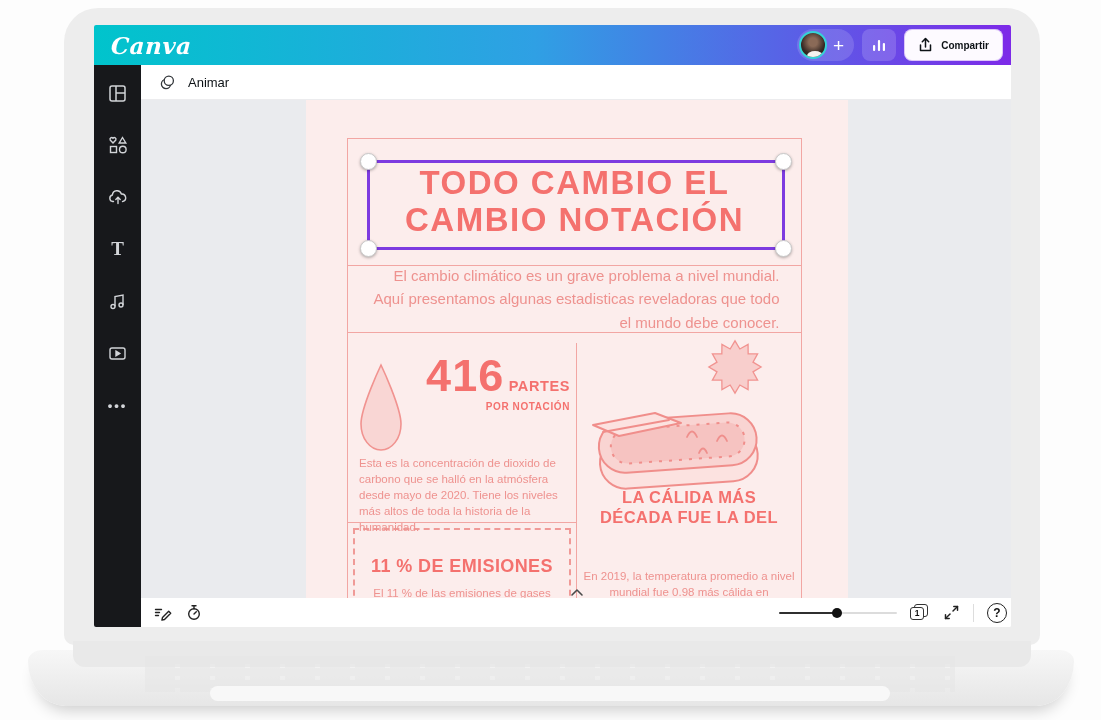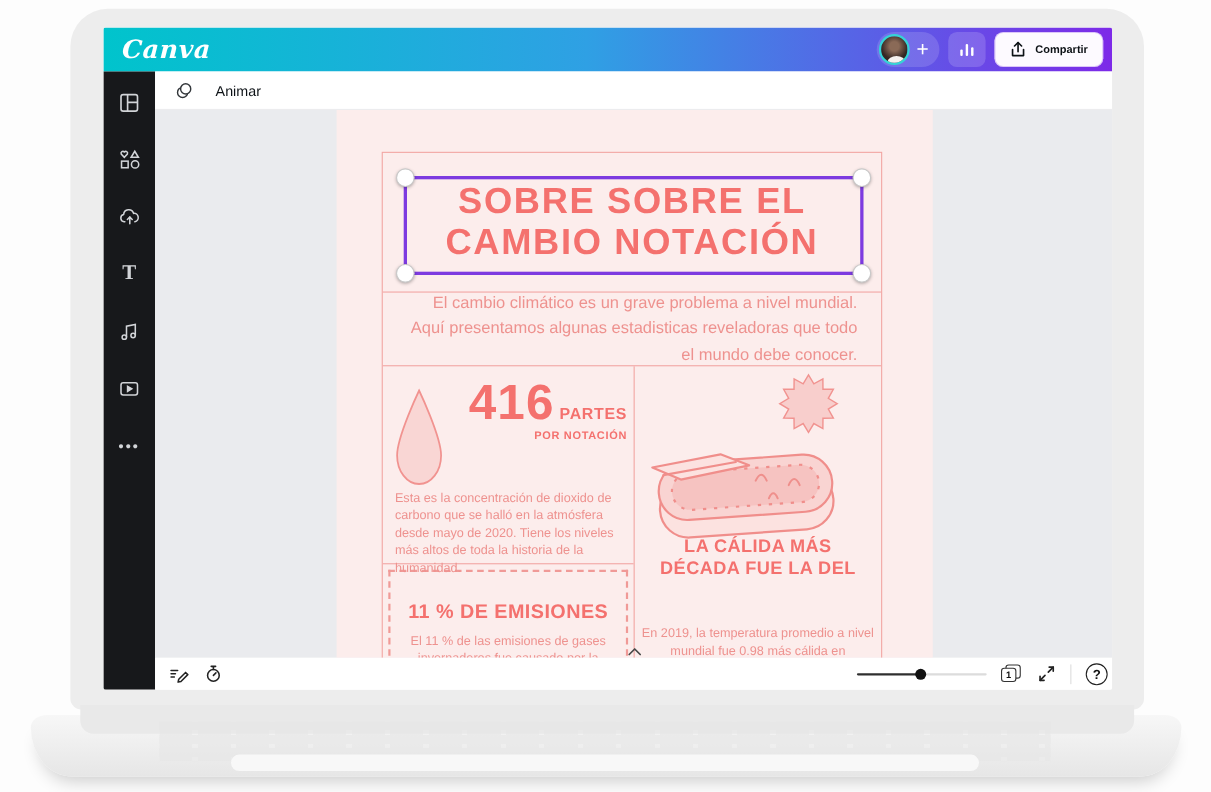--- a/index.html
+++ b/index.html
@@ -50,40 +50,40 @@
 
   .sidebar{position:absolute; left:0; top:40px; width:47px; height:562px; background:var(--sidebar);
         display:flex; flex-direction:column; align-items:center; padding-top:14px; gap:24px;}
   .sb-item{width:28px; height:28px; display:flex; align-items:center; justify-content:center; cursor:pointer;}
   .sb-item svg{display:block;}
   .tglyph{color:#d2d4d8; font-size:19px; font-weight:bold; font-family:"Liberation Serif", serif;}
   .dots{color:#d2d4d8; font-size:13px; letter-spacing:2px; font-weight:bold;}
 
   .toolbar{position:absolute; left:47px; top:40px; width:870px; height:35px; background:#fff;
         border-bottom:1px solid #ececee; display:flex; align-items:center;}
-  .animate{display:flex; align-items:center; gap:20px; margin-left:10px; padding:4px 8px; border-radius:6px; cursor:pointer;}
+  .animate{display:flex; align-items:center; gap:12px; margin-left:10px; padding:4px 8px; border-radius:6px; cursor:pointer;}
   .animate span{font-size:13px; color:#0d1216; font-weight:500;}
 
   .canvas{position:absolute; left:47px; top:75px; width:870px; height:498px; background:var(--canvas-gray); overflow:hidden;}
   .page{position:absolute; left:165px; top:0; width:542px; height:552px; background:var(--page);}
 
   .grid{position:absolute; left:41px; top:38px; width:455px; border:1px solid var(--line);}
   .title-row{position:relative; height:127px; border-bottom:1px solid var(--line); text-align:center; padding-top:26px;}
   .title-row h1{font-size:33px; line-height:1.12; letter-spacing:1.5px; color:var(--coral); font-weight:bold; white-space:nowrap;}
   .sel{position:absolute; left:19px; right:16px; top:21px; height:90px; border:3px solid var(--purple); pointer-events:none;}
   .handle{position:absolute; width:17px; height:17px; border-radius:50%; background:#fff;
         border:1px solid #c9c9c9; box-shadow:0 1px 3px rgba(0,0,0,.3); pointer-events:auto; cursor:grab;}
   .h-tl{left:-10px; top:-10px;} .h-tr{right:-10px; top:-10px;}
   .h-bl{left:-10px; bottom:-10px;} .h-br{right:-10px; bottom:-10px;}
 
   .intro-row{height:67px; border-bottom:1px solid var(--line); display:flex; align-items:center; justify-content:center;}
   .intro-row p{width:410px; text-align:right; font-size:15px; line-height:1.55; color:var(--coral-body);}
 
   .stat-flex{display:flex; min-height:300px;}
-  .col-left{width:229px; border-right:1px solid var(--line);}
+  .col-left{width:229px; border-right:1px solid var(--line);margin-top:10px;}
   .col-right{flex:1; position:relative;}
 
   .stat1{position:relative; height:180px; border-bottom:1px solid var(--line);}
   .drop{position:absolute; left:10px; top:18px;}
   .stat1-num{position:absolute; left:58px; top:10px; width:164px; text-align:right; color:var(--coral);}
   .stat1-num .big{font-size:45px; font-weight:bold; letter-spacing:1px; line-height:1;}
   .stat1-num .unit{font-size:14.5px; font-weight:bold; letter-spacing:.6px;}
   .stat1-num .unit2{display:block; font-size:10px; font-weight:bold; letter-spacing:.6px; margin-top:3px;}
   .stat1 p{position:absolute; left:11px; right:9px; top:112px; font-size:11.5px; line-height:1.4; color:var(--coral-body);}
 
@@ -223,21 +223,21 @@
         </svg>
         <span>Animar</span>
       </div>
     </div>
 
     <div class="canvas">
       <div class="page">
         <div class="grid">
 
           <div class="title-row">
-            <h1><span>SOBRE SOBRE EL</span><br>
+            <h1><span>TODO CAMBIO EL</span><br>
                 <span>CAMBIO NOTACIÓN</span></h1>
             <div class="sel">
               <div class="handle h-tl"></div>
               <div class="handle h-tr"></div>
               <div class="handle h-bl"></div>
               <div class="handle h-br"></div>
             </div>
           </div>
 
           <div class="intro-row">

